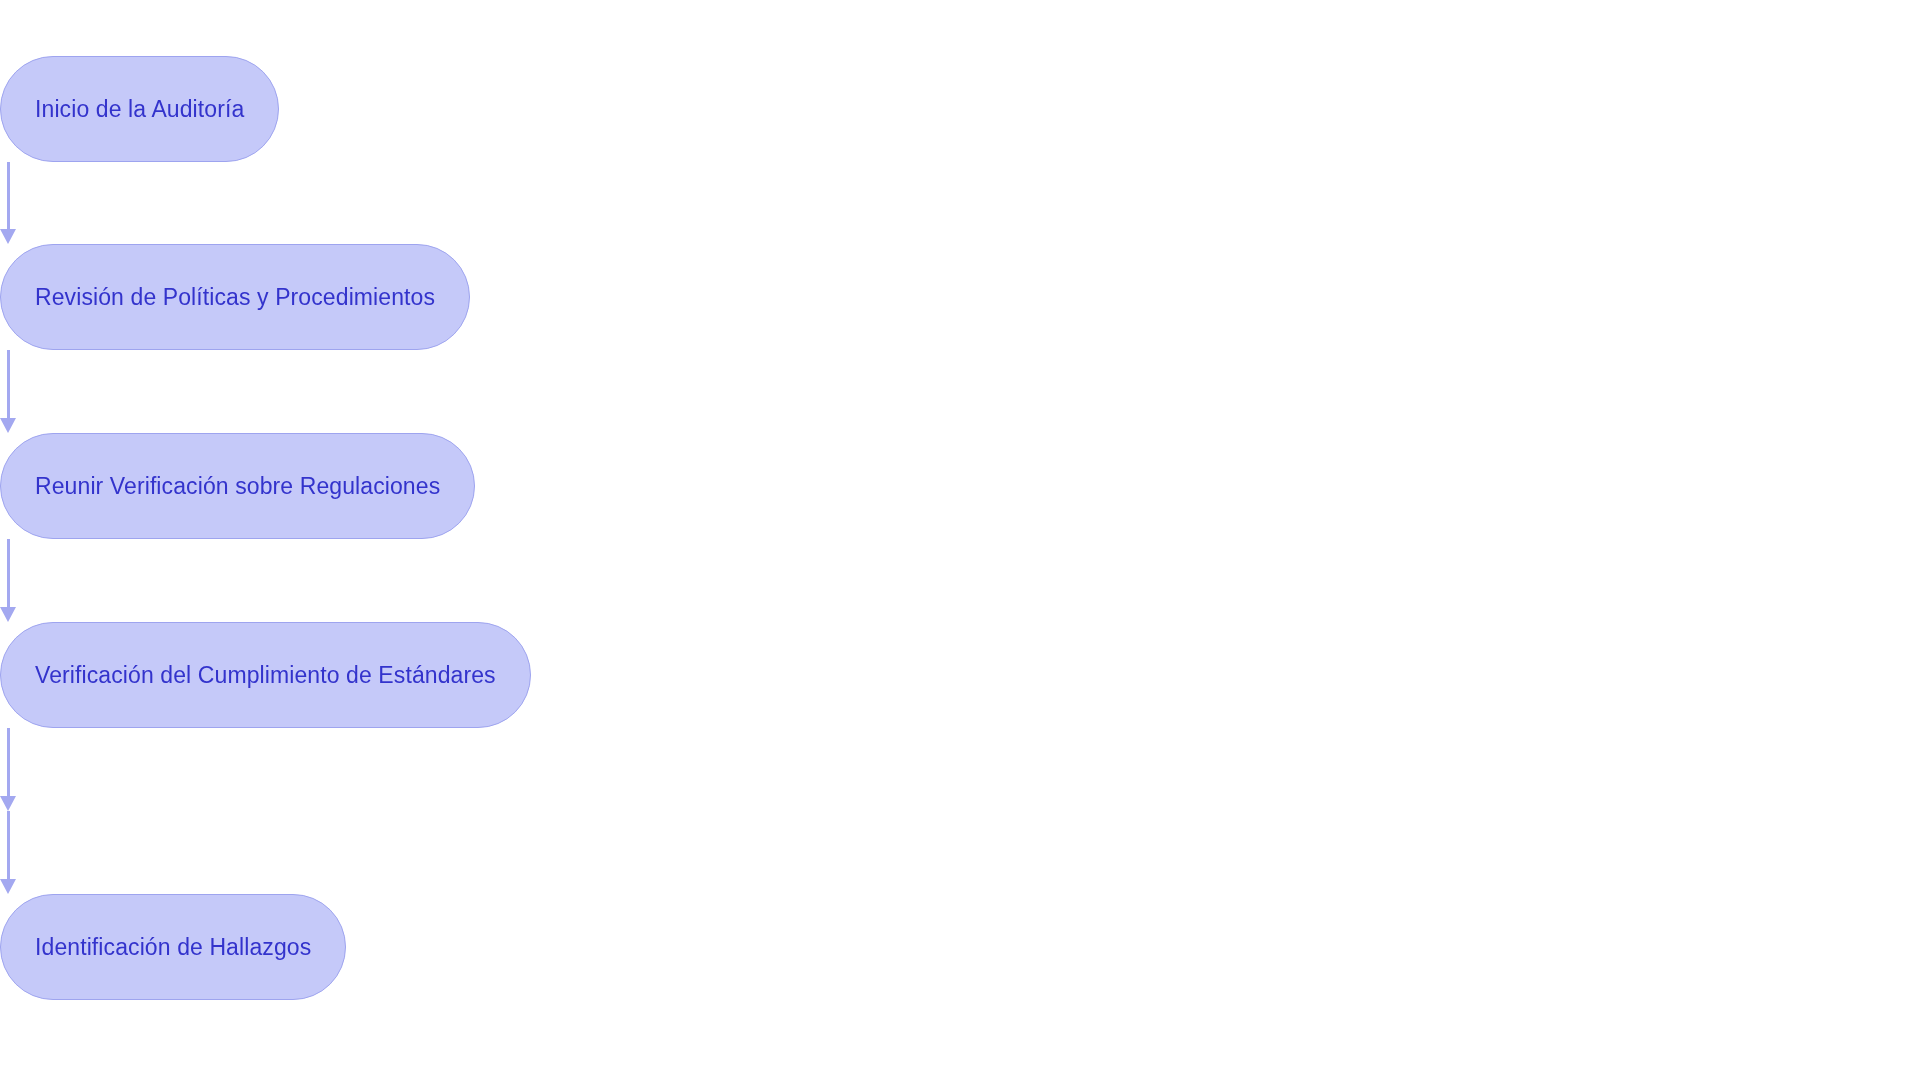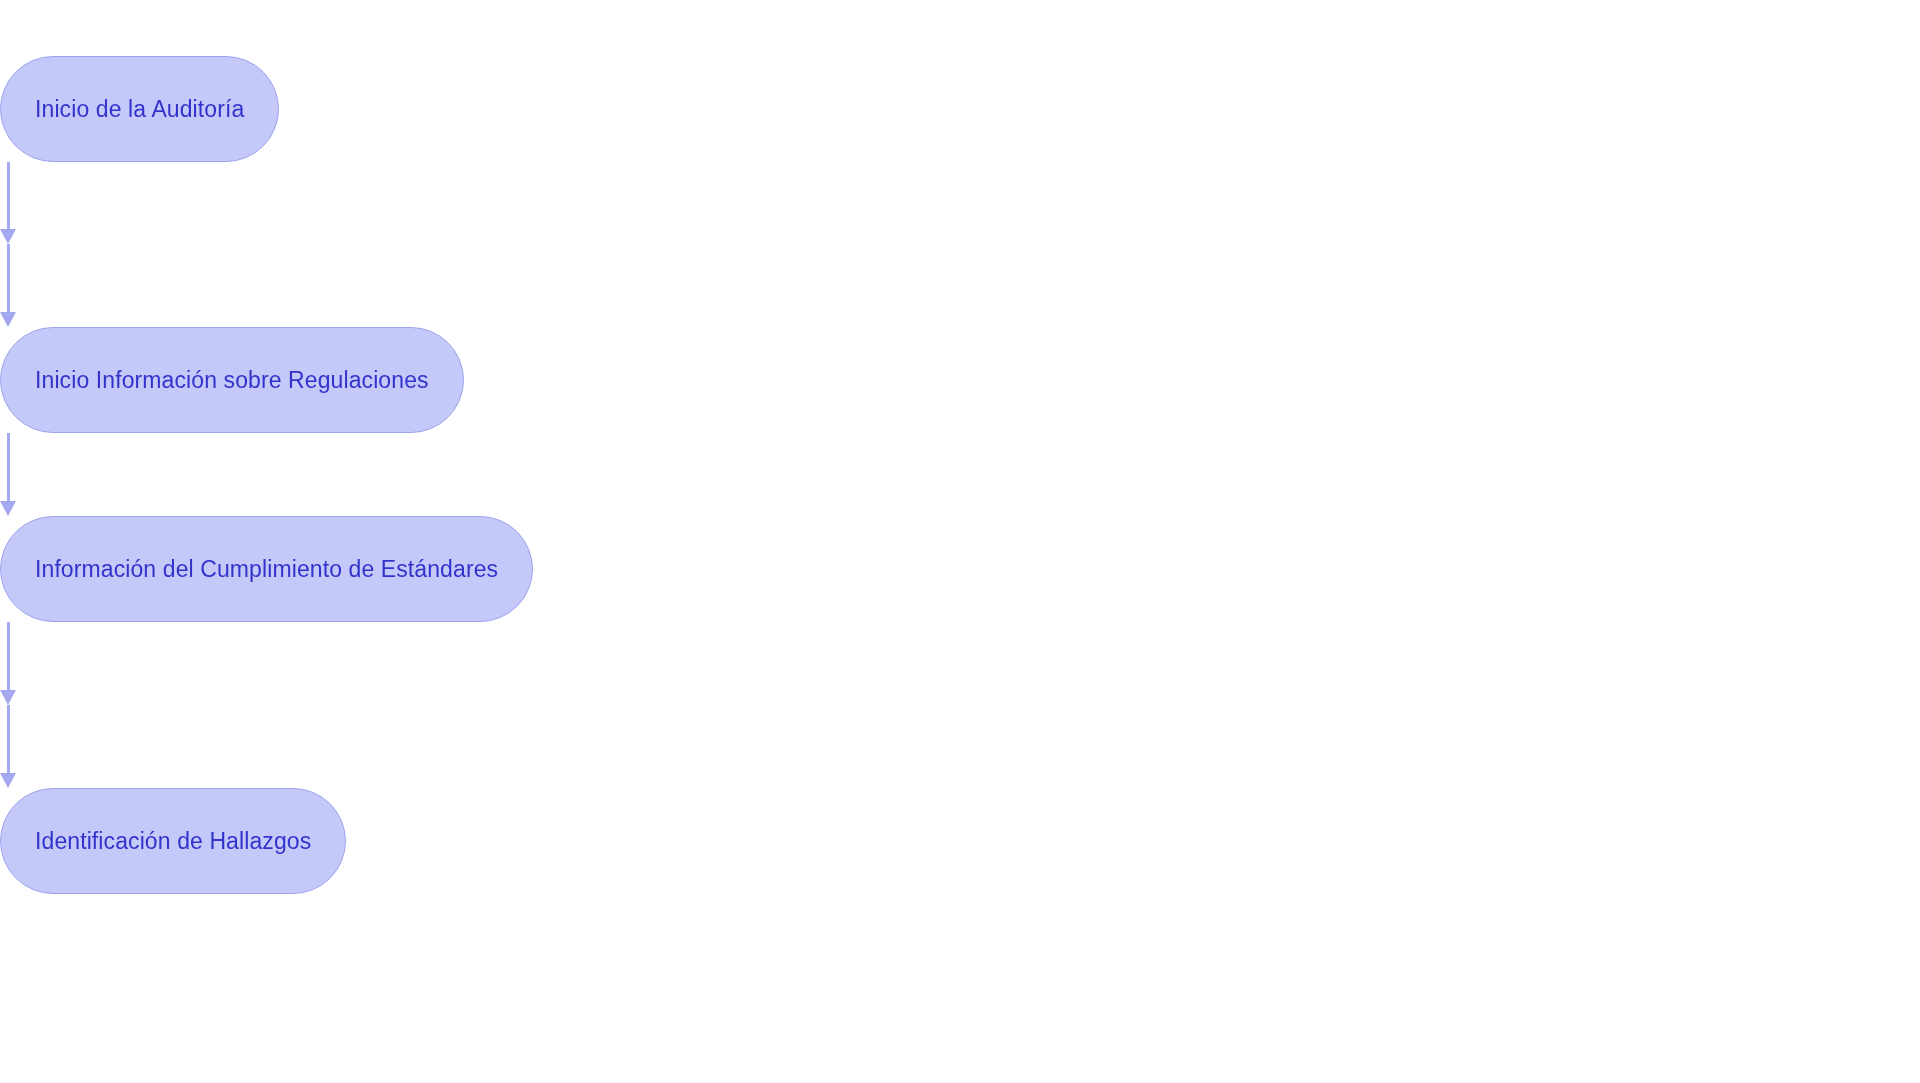--- a/index.html
+++ b/index.html
@@ -87,37 +87,40 @@
 
     <div class="node">
       <span class="node-label">Inicio de la Auditoría</span>
     </div>
 
     <div class="connector" style="height:82px">
       <div class="connector-line"></div>
       <div class="connector-head"></div>
     </div>
 
-
-    <div class="connector" style="height:83px">
-      <div class="connector-line"></div>
-      <div class="connector-head"></div>
-    </div>
-
     <div class="node">
-      <span class="node-label">Inicio Información sobre Regulaciones</span>
+      <span class="node-label">Revisión de Políticas y Procedimientos</span>
     </div>
 
     <div class="connector" style="height:83px">
       <div class="connector-line"></div>
       <div class="connector-head"></div>
     </div>
 
     <div class="node">
-      <span class="node-label">Información del Cumplimiento de Estándares</span>
+      <span class="node-label">Reunir Verificación sobre Regulaciones</span>
+    </div>
+
+    <div class="connector" style="height:83px">
+      <div class="connector-line"></div>
+      <div class="connector-head"></div>
+    </div>
+
+    <div class="node">
+      <span class="node-label">Verificación del Cumplimiento de Estándares</span>
     </div>
 
     <div class="connector" style="height:83px">
       <div class="connector-line"></div>
       <div class="connector-head"></div>
     </div>
 
 
     <div class="connector" style="height:83px">
       <div class="connector-line"></div>

